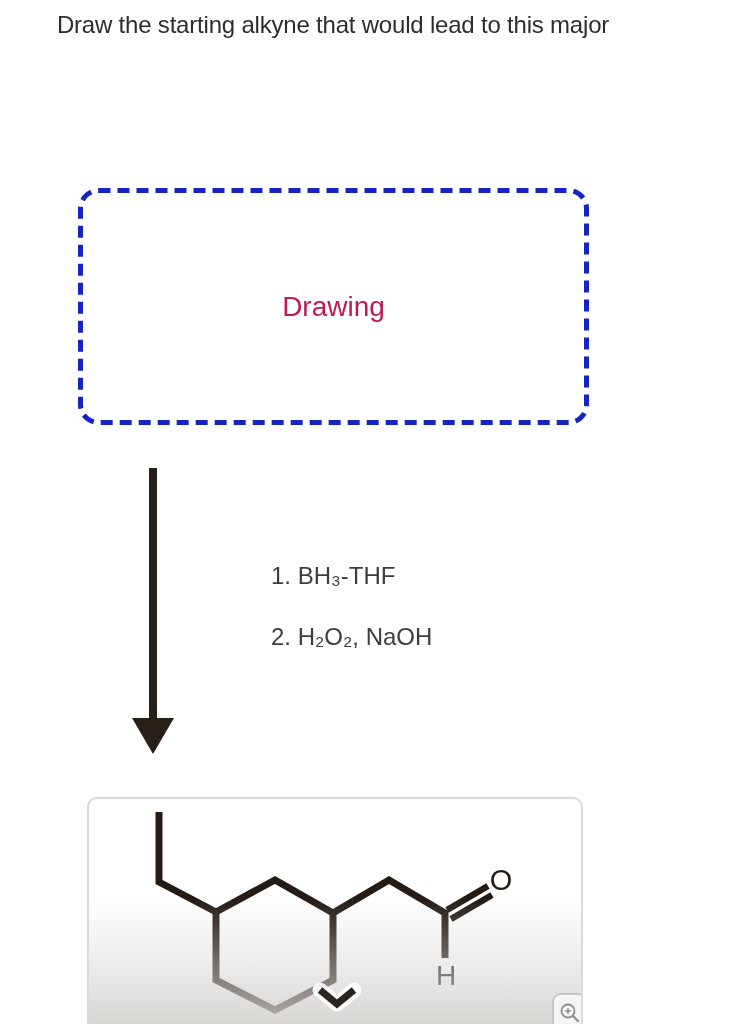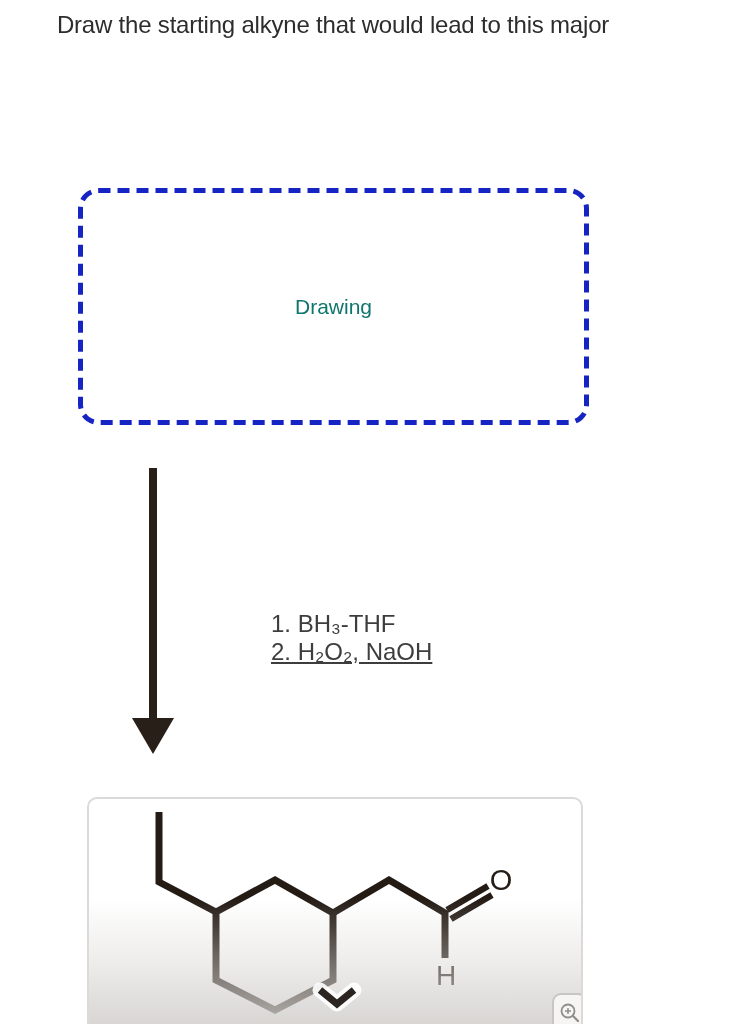--- a/index.html
+++ b/index.html
@@ -41,44 +41,44 @@
   .answer-box svg.dash-rect {
     position: absolute;
     inset: 0;
   }
   .drawing-label {
     position: absolute;
     inset: 0;
     display: flex;
     align-items: center;
     justify-content: center;
-    font-size: 21px;
-    color: #0f766e;
+    font-size: 28px;
+    color: #be185d;
   }
 
   
   .arrow-svg {
     position: absolute;
     left: 130px;
     top: 465px;
     width: 48px;
     height: 292px;
   }
 
   
   .reagents {
     position: absolute;
     left: 271px;
     top: 562px;
     width: 260px;
     color: #3d3d3d;
     font-size: 24px;
   }
-  .reagent-line1 { position: absolute; top: 0; left: 0; white-space: nowrap; margin-top: 48px; }
-  .reagent-line2 { position: absolute; top: 76px; left: 0; white-space: nowrap; text-decoration: underline; }
+  .reagent-line1 { position: absolute; top: 0; left: 0; white-space: nowrap; }
+  .reagent-line2 { position: absolute; top: 61px; left: 0; white-space: nowrap; }
 
   
   .product-card {
     position: absolute;
     left: 87px;
     top: 797px;
     width: 496px;
     height: 240px;
     background: #ffffff;
     border: 2px solid #dbdad8;

